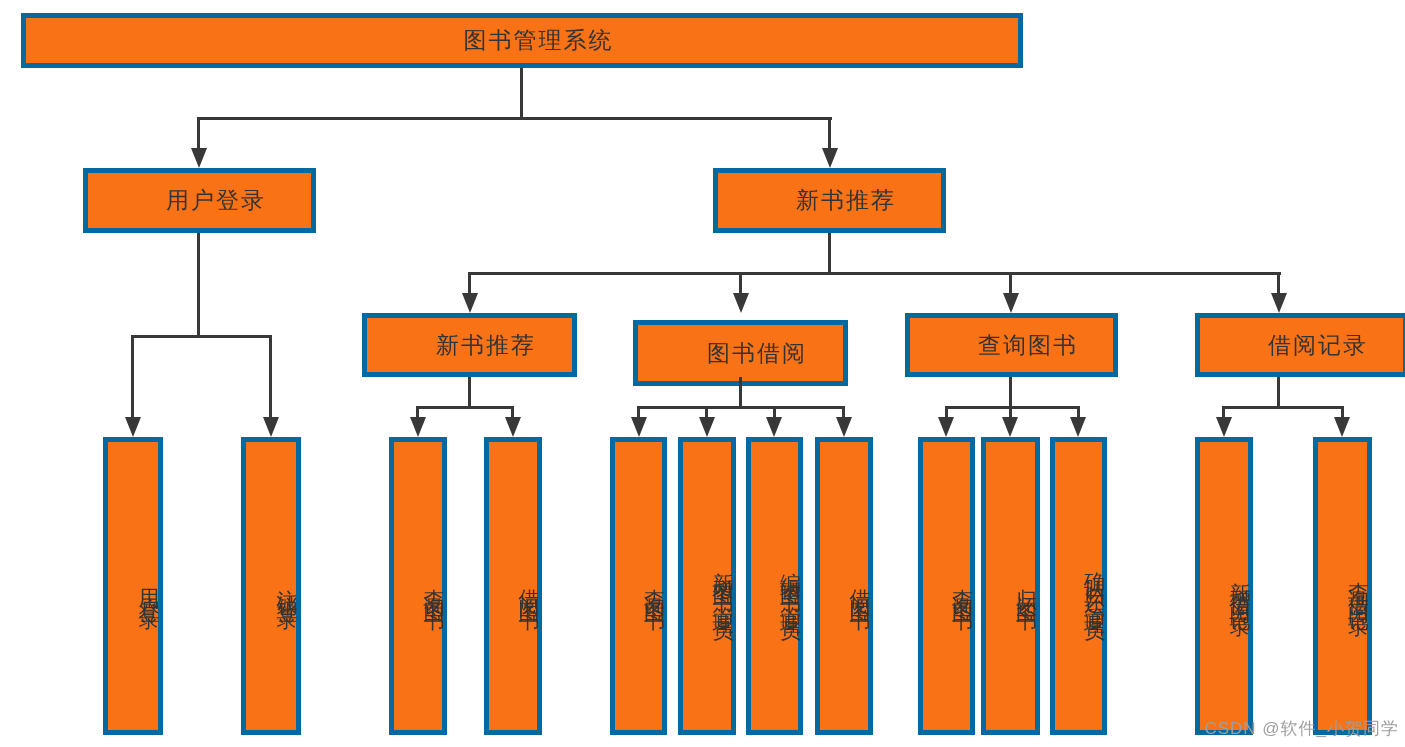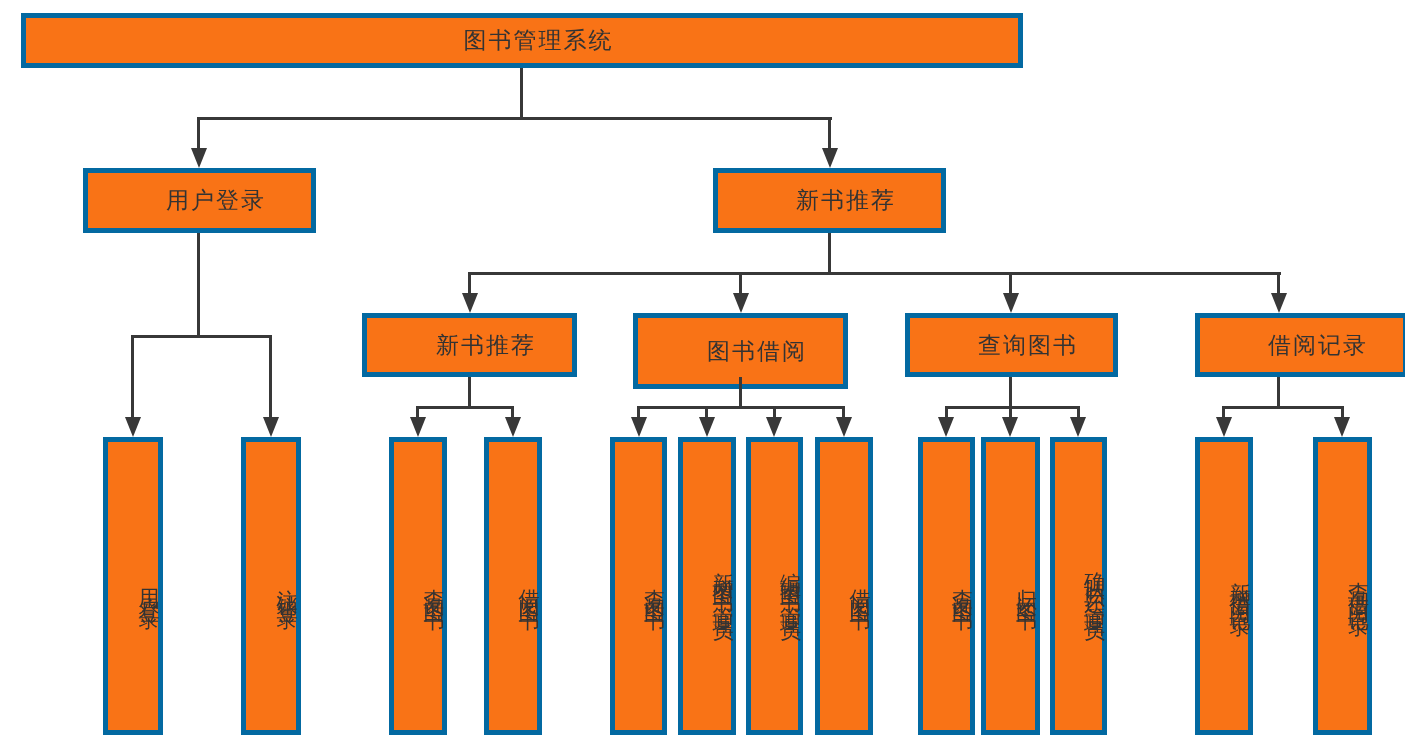--- a/index.html
+++ b/index.html
@@ -44,21 +44,21 @@
   <div class="node h" style="left:83px;top:168px;width:233px;height:65px;">
     <span class="label">用户登录</span>
   </div>
   <div class="node h" style="left:713px;top:168px;width:233px;height:65px;">
     <span class="label">新书推荐</span>
   </div>
 
   <div class="node h" style="left:362px;top:313px;width:215px;height:64px;">
     <span class="label">新书推荐</span>
   </div>
-  <div class="node h" style="left:633px;top:313px;width:215px;height:76px;">
+  <div class="node h" style="left:633px;top:320px;width:215px;height:66px;">
     <span class="label">图书借阅</span>
   </div>
   <div class="node h" style="left:905px;top:313px;width:213px;height:64px;">
     <span class="label">查询图书</span>
   </div>
   <div class="node h" style="left:1172px;top:313px;width:213px;height:64px;margin-left:23px;">
     <span class="label">借阅记录</span>
   </div>
 
   <div class="node v" style="left:103px;top:437px;width:60px;height:298px;">
@@ -157,14 +157,15 @@
   <div class="arrow" style="left:1002px;top:417px;"></div>
   <div class="arrow" style="left:1070px;top:417px;"></div>
 
   <div class="line" style="left:1277px;top:377px;width:3px;height:32px;"></div>
   <div class="line" style="left:1222px;top:406px;width:122px;height:3px;"></div>
   <div class="line" style="left:1222px;top:406px;width:3px;height:21px;"></div>
   <div class="line" style="left:1341px;top:406px;width:3px;height:21px;"></div>
   <div class="arrow" style="left:1216px;top:417px;"></div>
   <div class="arrow" style="left:1334px;top:417px;"></div>
 
+  <div class="watermark" style="right:6px;top:717px;">CSDN @软件_小贺同学</div>
 
 </div>
 
 </body></html>

